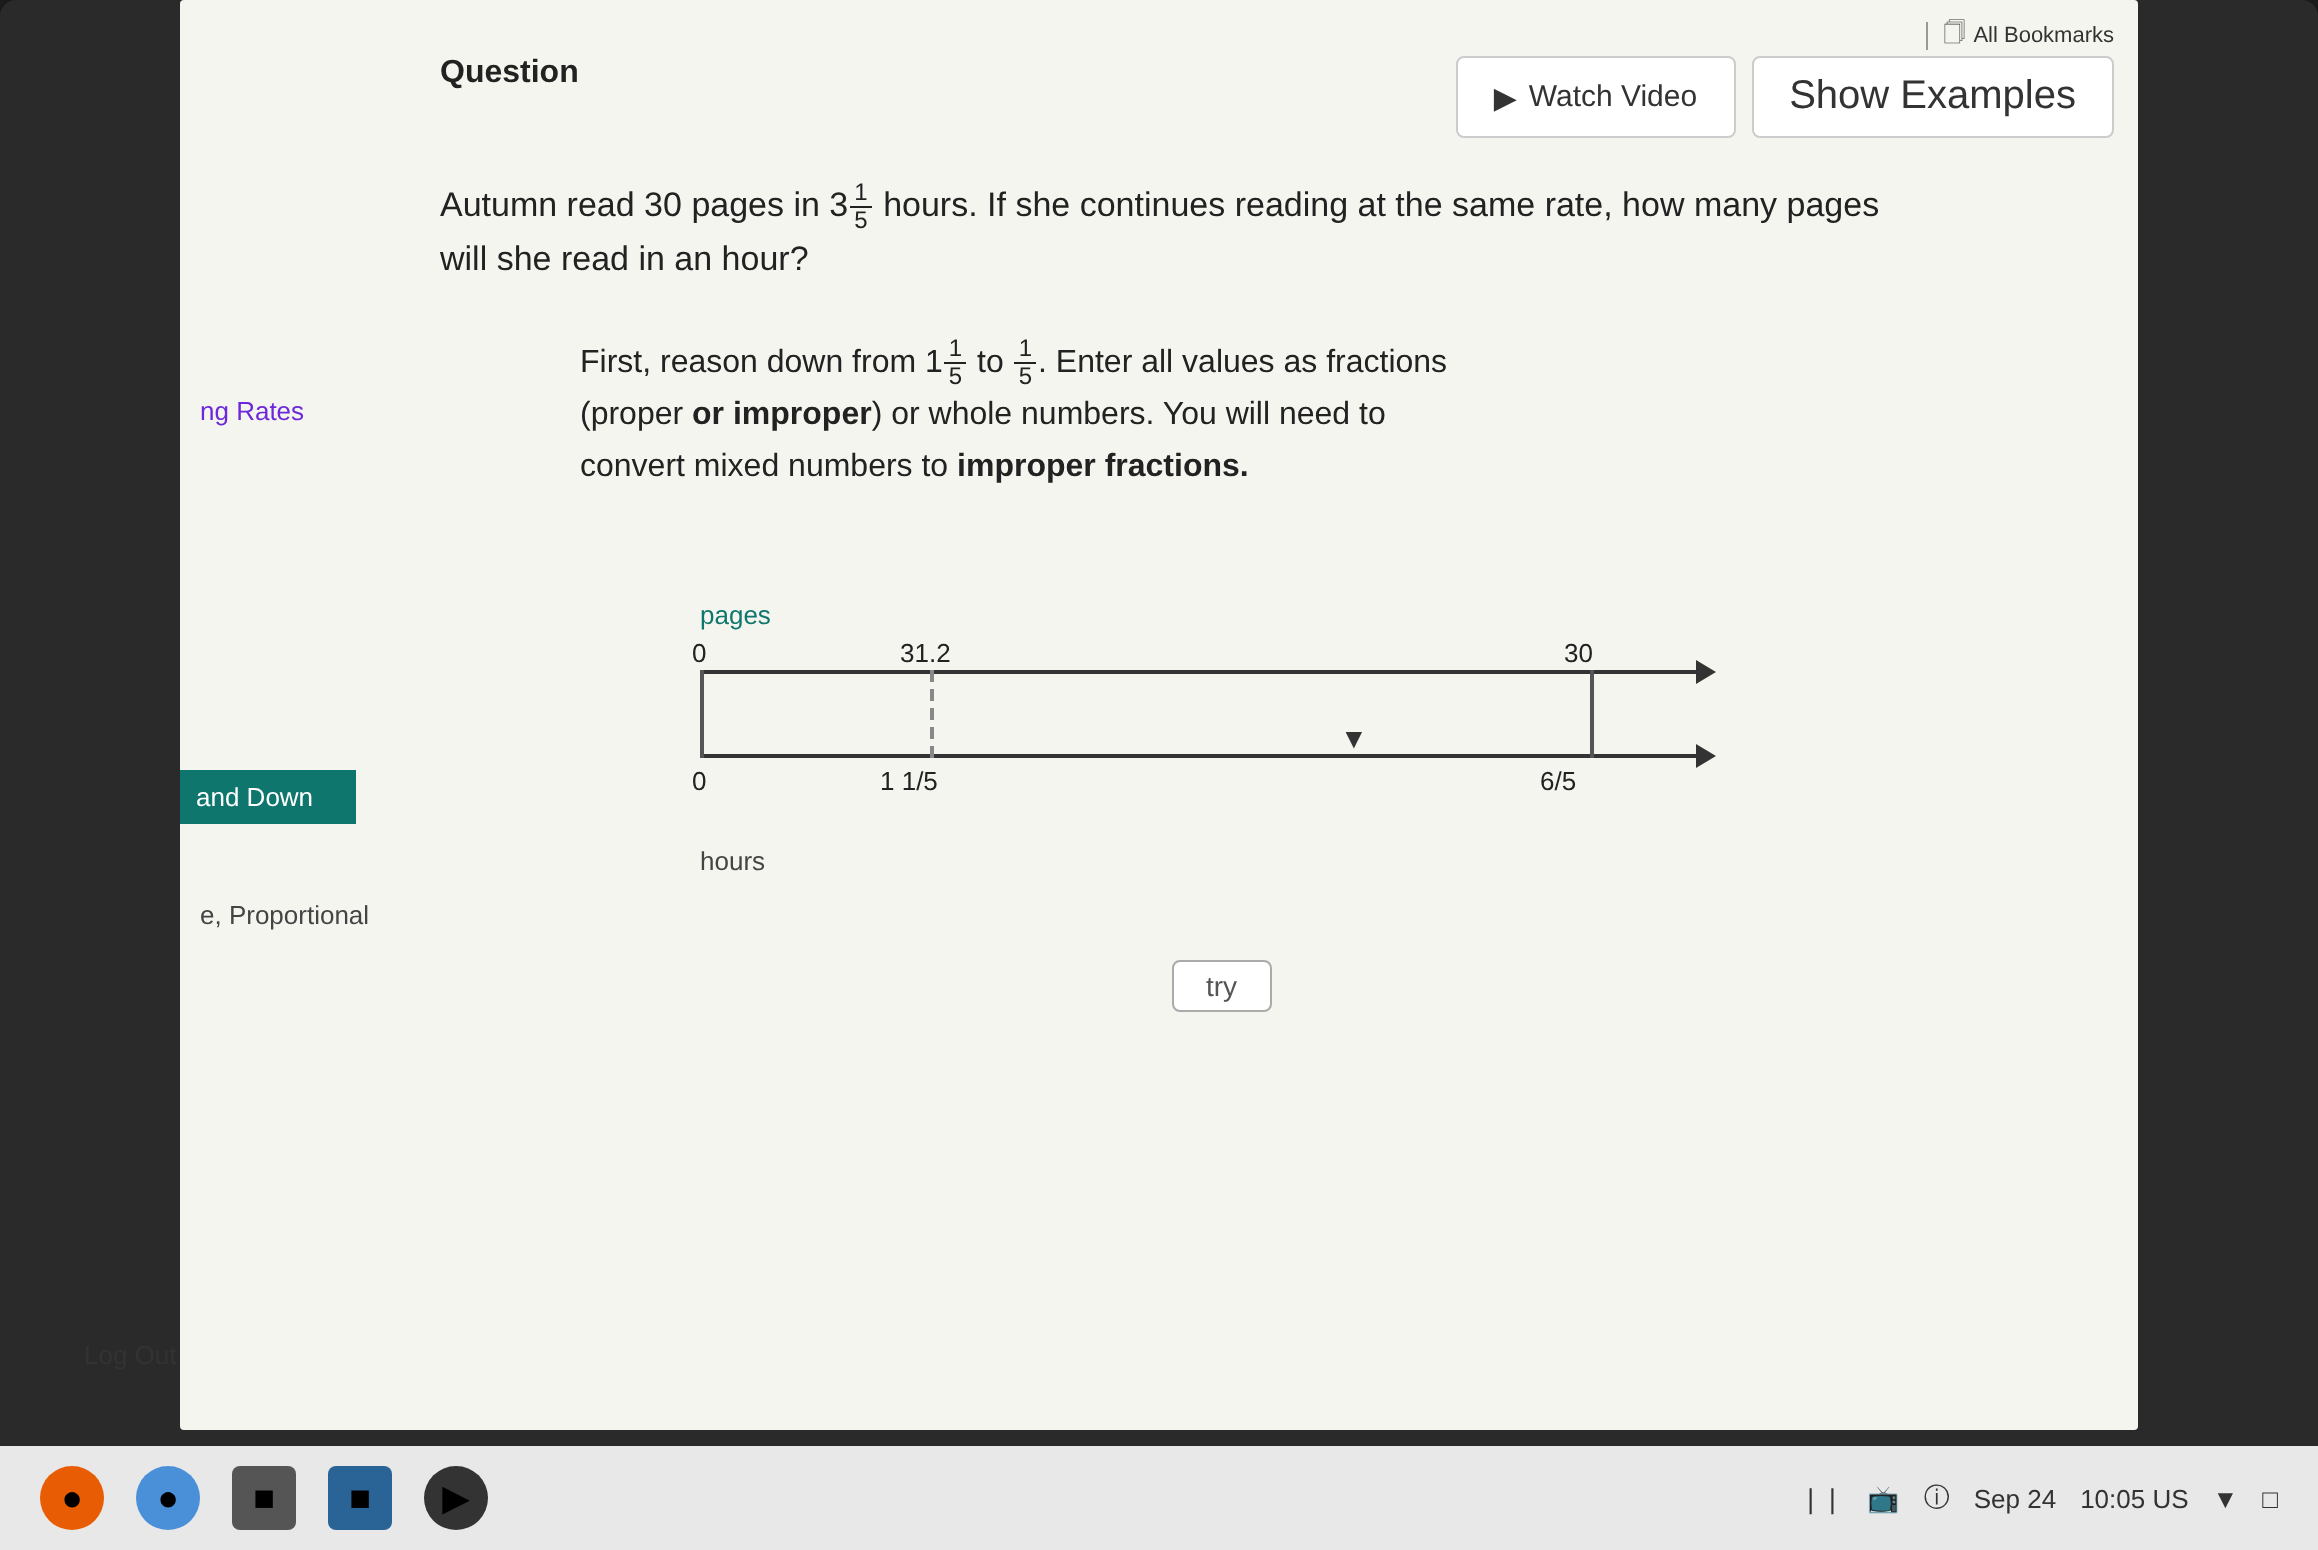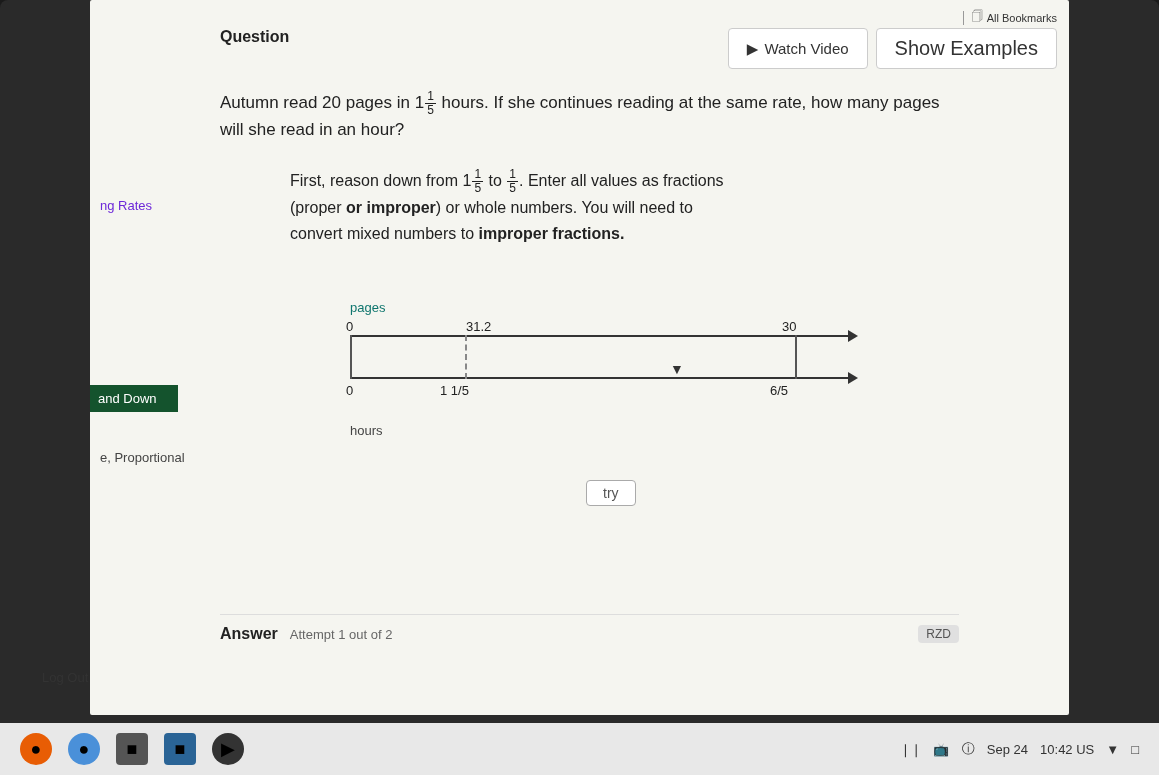--- a/index.html
+++ b/index.html
@@ -114,21 +114,21 @@
       font-size: 13px;
       color: #6d28d9;
       font-weight: 500;
     }
 
     .sidebar-label-down {
       position: absolute;
       top: 385px;
       left: 0px;
       width: 88px;
-      background: #14532d;
+      background: #0f766e;
       color: white;
       font-size: 13px;
       padding: 6px 8px;
       font-weight: 500;
     }
 
     .sidebar-label-proportional {
       position: absolute;
       top: 450px;
       left: 10px;
@@ -363,21 +363,21 @@
           <span>▶</span>
           <span>Watch Video</span>
         </button>
         <button class="btn-show-examples">
           <span>Show Examples</span>
         </button>
       </div>
     </div>
 
     <div class="question-text">
-      <span>Autumn read 20 pages in 1</span><span class="fraction">
+      <span>Autumn read 30 pages in 3</span><span class="fraction">
           <span class="num">1</span>
           <span class="den">5</span>
         </span><span> hours. If she continues reading at the same rate, how many pages will she read in an hour?</span>
     </div>
 
     <div class="sidebar-label-rates">
       <span>ng Rates</span>
     </div>
     <div class="sidebar-label-down">
       <span>and Down</span>
@@ -413,58 +413,53 @@
 
         <div class="connector-start"></div>
 
         <div style="position:absolute;left:155px;top:18px;width:0;height:44px;border-left:2px dashed #888;"></div>
 
         <div style="position:absolute;left:485px;top:18px;width:2px;height:44px;background:#555;"></div>
 
         <div style="position:absolute;left:360px;top:52px;font-size:14px;color:#333;transform:translateY(-50%);">▼</div>
 
         <div class="val-label" style="left:36px;top:2px;">0</div>
-        <div class="val-label" style="left:140px;top:2px;margin-left:16px;">31.2</div>
+        <div class="val-label" style="left:140px;top:2px;">31.2</div>
         <div class="val-label" style="left:472px;top:2px;">30</div>
 
         <div class="val-label" style="left:36px;top:66px;">0</div>
         <div class="val-label" style="left:130px;top:66px;text-align:center;">1 1/5</div>
         <div class="val-label" style="left:460px;top:66px;">6/5</div>
       </div>
 
       <div class="diagram-label-bottom">hours</div>
     </div>
 
     <button class="try-btn">
       <span>try</span>
     </button>
 
-    <div class="answer-row">
-      <span class="answer-label">Answer</span>
-      <span class="attempt-text">Attempt 1 out of 2</span>
-      <span class="answer-badge">RZD</span>
-    </div>
 
   </div>
 
   <div class="log-out">
     <span>Log Out</span>
   </div>
 
   <div class="taskbar">
     <div class="taskbar-left">
       <div class="taskbar-icon" style="background:#e85d04;">●</div>
       <div class="taskbar-icon" style="background:#4a90d9;">●</div>
       <div class="taskbar-icon" style="background:#555;border-radius:4px;">■</div>
       <div class="taskbar-icon" style="background:#2a6496;border-radius:4px;">■</div>
       <div class="taskbar-icon" style="background:#333;">▶</div>
     </div>
     <div class="taskbar-right">
       <span>❘❘</span>
       <span>📺</span>
       <span>ⓘ</span>
       <span>Sep 24</span>
-      <span>10:42 US</span>
+      <span>10:05 US</span>
       <span>▼</span>
       <span>□</span>
     </div>
   </div>
 </div>
 
 </body></html>

